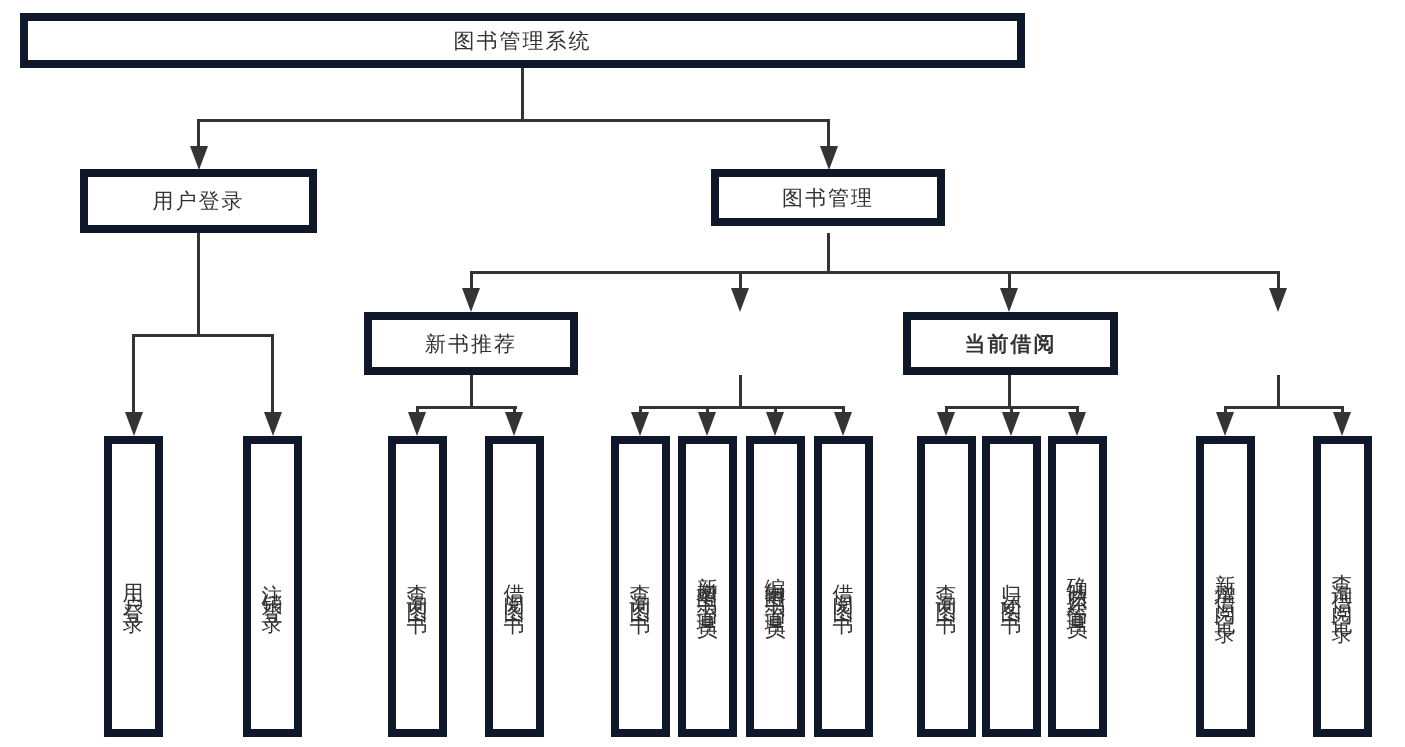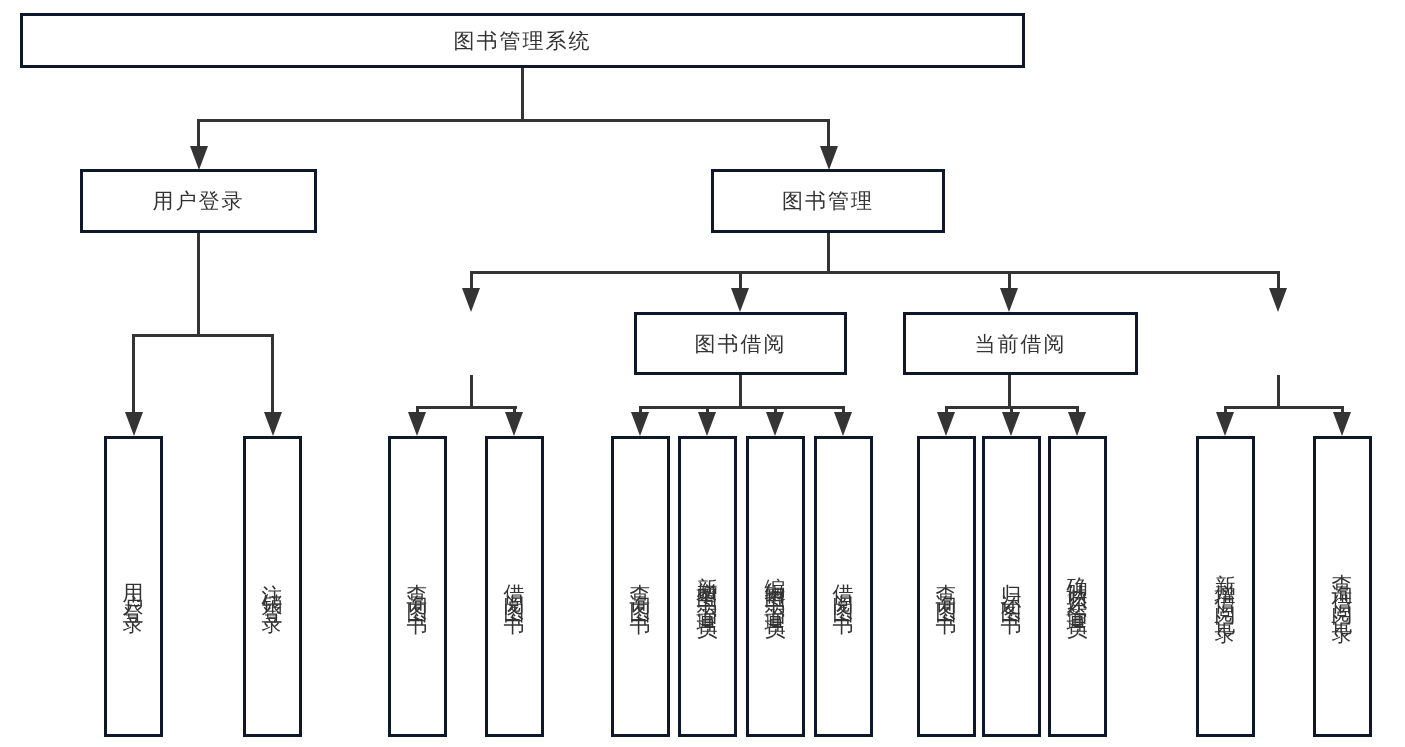--- a/index.html
+++ b/index.html
@@ -11,21 +11,21 @@
     width: 1405px;
     height: 747px;
     background: #ffffff;
     overflow: hidden;
   }
 
   
   .box {
     position: absolute;
     background: #ffffff;
-    border: 3px solid #0f172a;
+    border: 8px solid #0f172a;
     display: flex;
     align-items: center;
     justify-content: center;
     color: #333333;
   }
   .box .hlabel {
     font-size: 21px;
     letter-spacing: 2px;
     color: #333333;
     white-space: nowrap;
@@ -126,28 +126,28 @@
   <div class="arrow" style="left:1216px; top:412px;"></div>
   <div class="arrow" style="left:1333px; top:412px;"></div>
 
   <div class="box" style="left:20px; top:13px; width:1005px; height:55px;">
     <span class="hlabel">图书管理系统</span>
   </div>
 
   <div class="box" style="left:80px; top:169px; width:237px; height:64px;">
     <span class="hlabel">用户登录</span>
   </div>
-  <div class="box" style="left:711px; top:169px; width:234px; height:64px;">
+  <div class="box" style="left:711px; top:169px; width:234px; height:57px;">
     <span class="hlabel">图书管理</span>
   </div>
 
-  <div class="box" style="left:634px; top:312px; width:213px; height:63px;">
-    <span class="hlabel">图书借阅</span>
+  <div class="box" style="left:364px; top:312px; width:214px; height:63px;">
+    <span class="hlabel">新书推荐</span>
   </div>
-  <div class="box" style="left:903px; top:312px; width:235px; height:63px;">
+  <div class="box" style="left:903px; top:312px; width:215px; height:63px;font-weight:bold;">
     <span class="hlabel">当前借阅</span>
   </div>
 
   <div class="box" style="left:104px; top:436px; width:59px; height:301px;">
     <span class="vlabel">用户登录</span>
   </div>
   <div class="box" style="left:243px; top:436px; width:59px; height:301px;">
     <span class="vlabel">注销登录</span>
   </div>
   <div class="box" style="left:388px; top:436px; width:59px; height:301px;">

